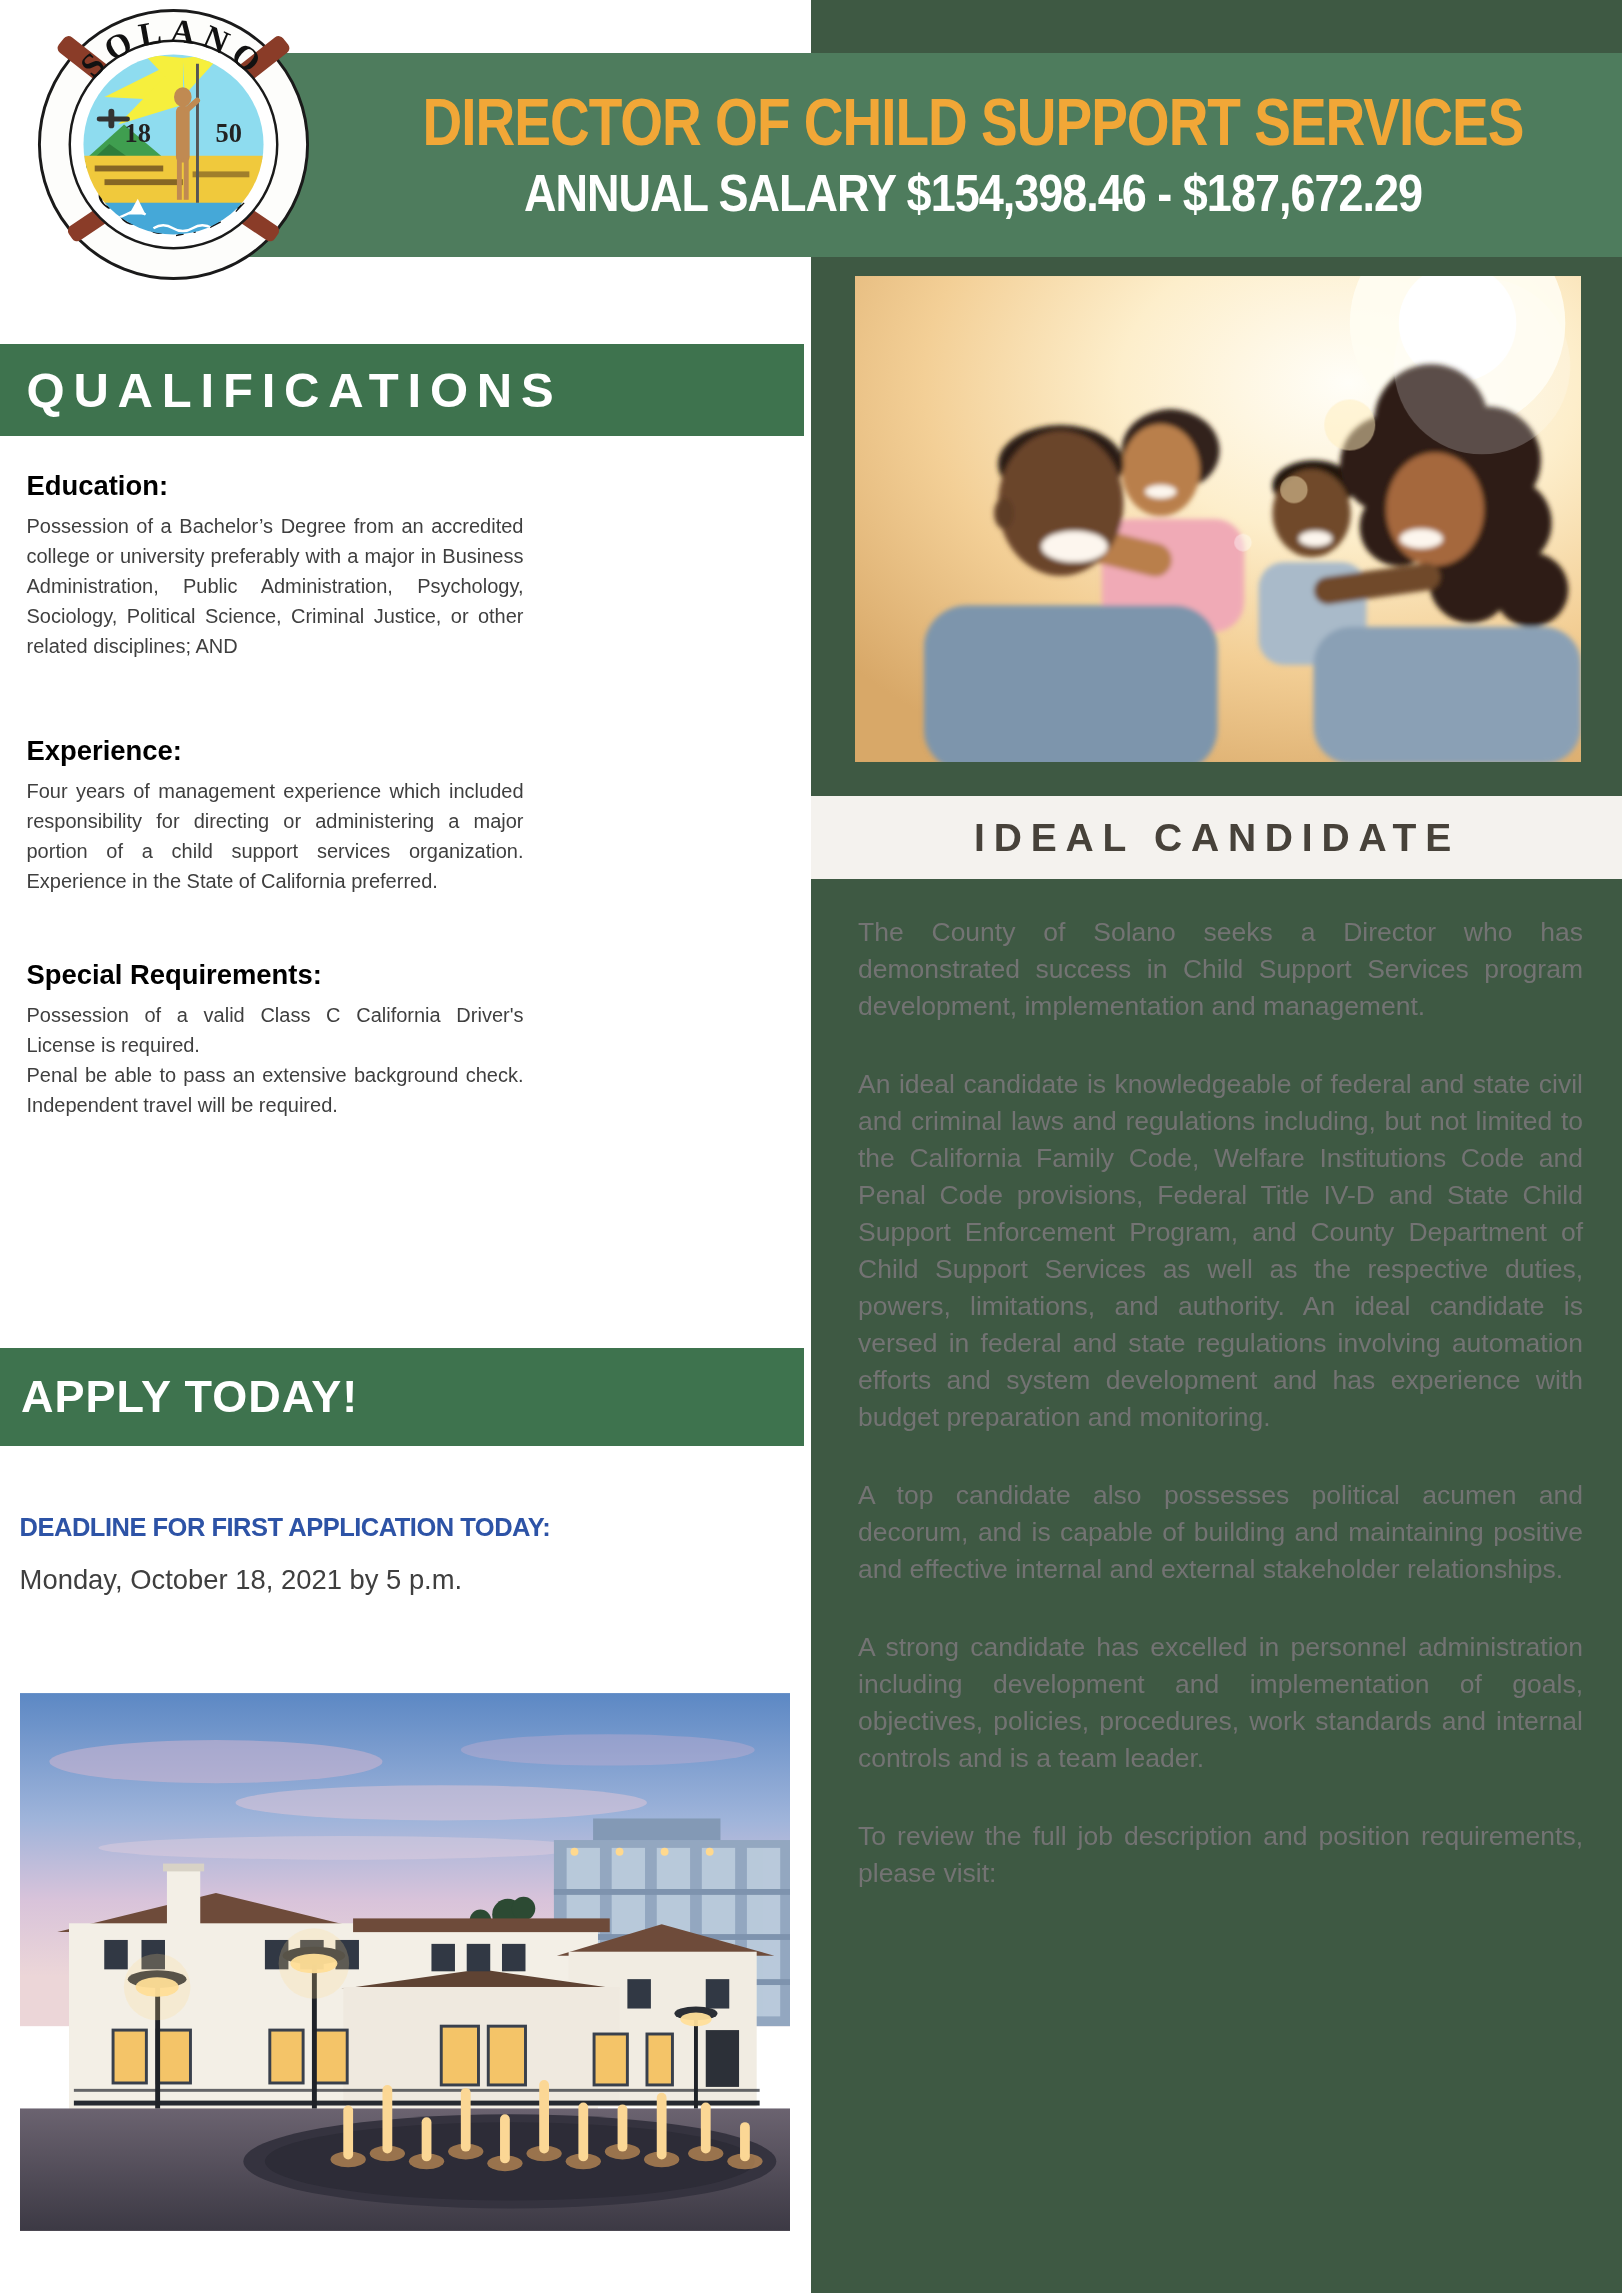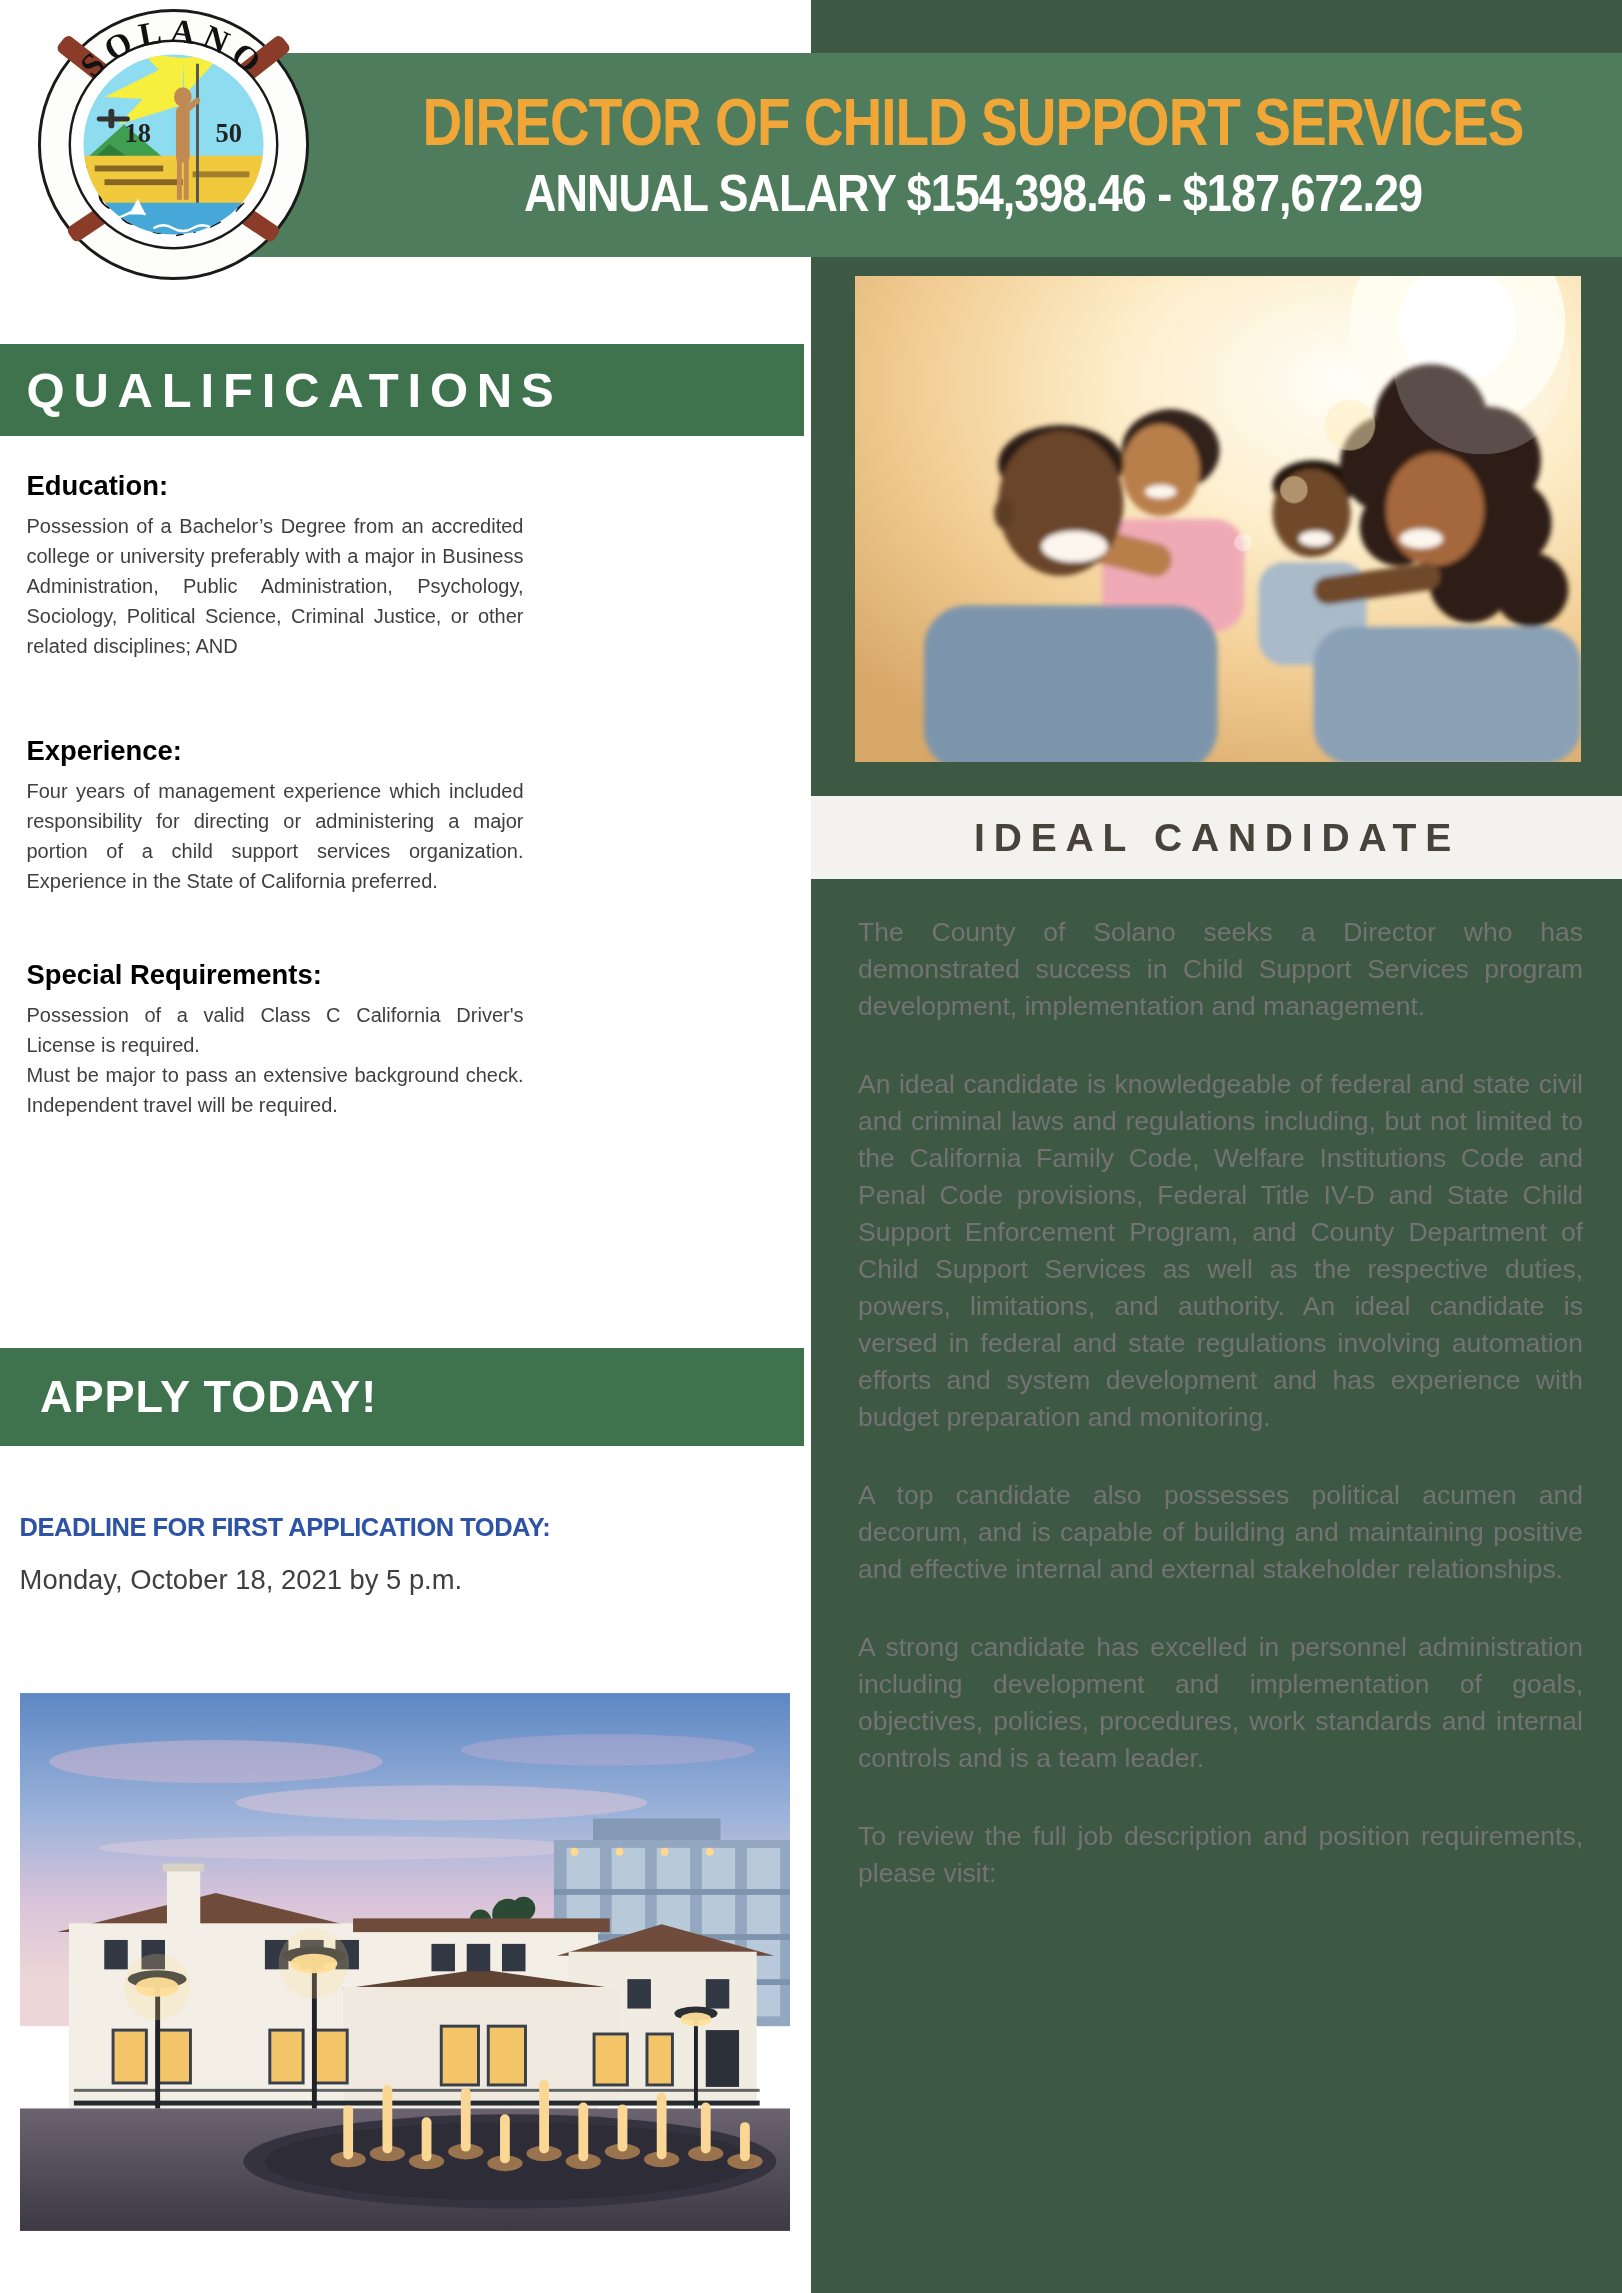--- a/index.html
+++ b/index.html
@@ -23,21 +23,21 @@
     color:#ffffff;font-weight:bold;font-size:45px;letter-spacing:-1px;white-space:nowrap;
     transform:scaleY(1.15);transform-origin:center;
   }
   .seal{position:absolute;left:36px;top:6.9px;width:275px;height:275px;}
   
   .green-band{
     position:absolute;left:0;background:#3e734e;color:#ffffff;font-weight:bold;
     display:flex;align-items:center;box-sizing:border-box;
   }
   .band-qualifications{top:344px;width:804px;height:92px;padding-left:26.5px;font-size:49px;letter-spacing:8.8px;}
-  .band-apply{top:1348px;width:804px;height:98px;padding-left:40px;font-size:45px;letter-spacing:1px;}
+  .band-apply{top:1348px;width:804px;height:98px;padding-left:21px;font-size:45px;letter-spacing:1px;}
   .section{position:absolute;left:26.5px;width:497px;color:#3f3f3f;}
   .section h3{margin:0 0 8.8px 0;font-size:27.4px;font-weight:bold;color:#000000;}
   .section p{margin:0;font-size:20px;line-height:30px;text-align:justify;}
   .sec-education{top:470px;}
   .sec-experience{top:735px;}
   .sec-special{top:959px;}
   .deadline-heading{
     position:absolute;left:19.6px;top:1513px;width:549px;color:#2d53a6;font-weight:bold;
     font-size:25.5px;letter-spacing:-0.5px;white-space:nowrap;
   }
@@ -141,21 +141,21 @@
   </div>
 
   <div class="section sec-experience">
     <h3>Experience:</h3>
     <p>Four years of management experience which included responsibility for directing or administering a major portion of a child support services organization. Experience in the State of California preferred.</p>
   </div>
 
   <div class="section sec-special">
     <h3>Special Requirements:</h3>
     <p>Possession of a valid Class C California Driver's License is required.</p>
-    <p>Must be major to pass an extensive background check. Independent travel will be required.</p>
+    <p>Penal be able to pass an extensive background check. Independent travel will be required.</p>
   </div>
 
   <div class="green-band band-apply">
     <span>APPLY TODAY!</span>
   </div>
 
   <div class="deadline-heading">DEADLINE FOR FIRST APPLICATION TODAY:</div>
   <div class="deadline-date">Monday, October 18, 2021 by 5 p.m.</div>
 
   <div class="building-photo">

